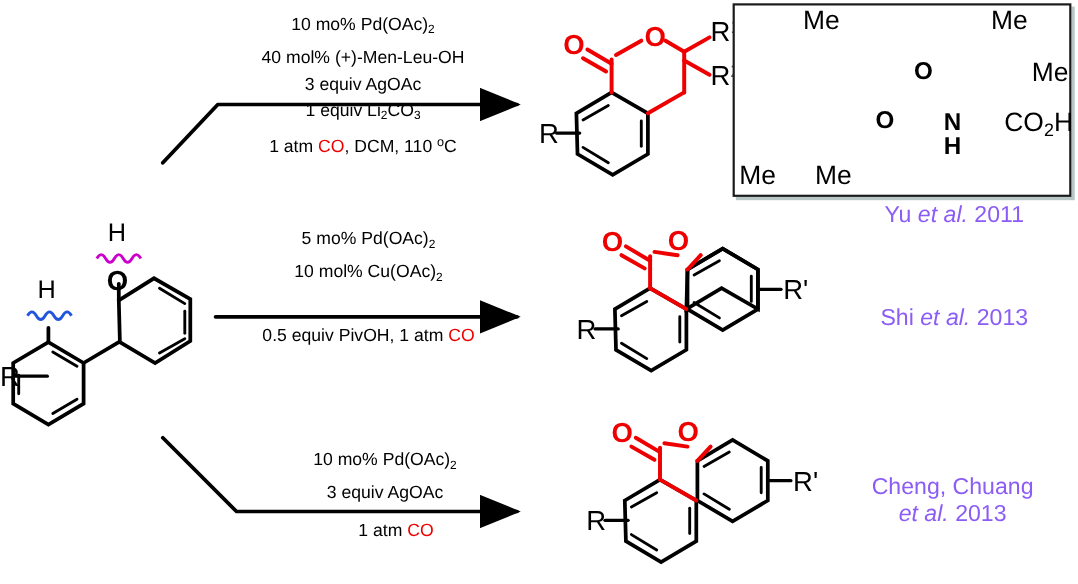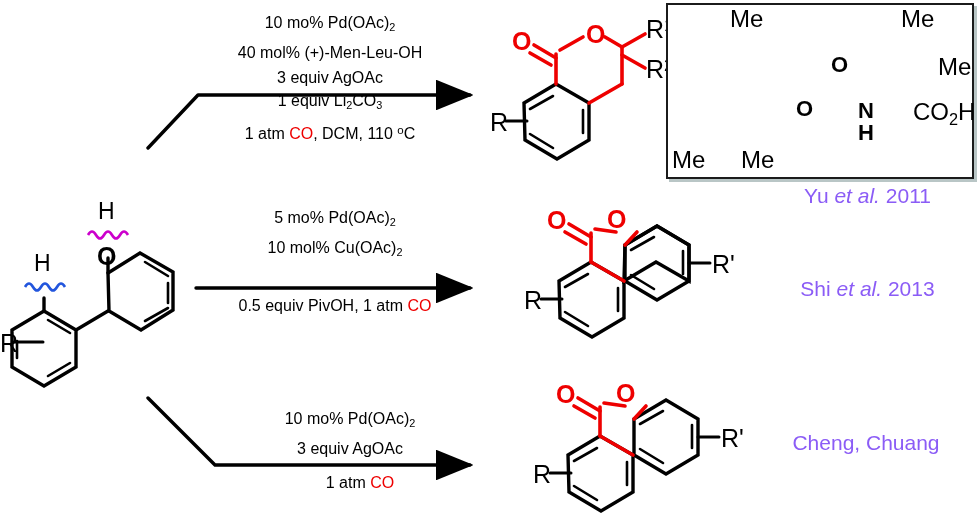--- a/index.html
+++ b/index.html
@@ -294,20 +294,21 @@
     <i>et al.</i>
     <span>2011</span>
   </div>
   <div class="cite" style="left:760px; top:276px; width:215px;">
     <span>Shi</span>
     <i>et al.</i>
     <span>2013</span>
   </div>
   <div class="cite" style="left:752px; top:430px; width:228px;">
     <div>Cheng, Chuang</div>
+    <div><i>et al.</i> <span>2013</span></div>
   </div>
 
   <div class="inset"></div>
 
   <div class="inset-label" style="left:730px; top:5px;">Me</div>
   <div class="inset-label" style="left:901px; top:5px;">Me</div>
   <div class="inset-label" style="left:938px; top:53px;">Me</div>
   <div class="inset-label" style="left:672px; top:146px;">Me</div>
   <div class="inset-label" style="left:741px; top:146px;">Me</div>
   <div class="inset-label" style="left:796px; top:96px; font-weight:bold; font-size:22px;">O</div>

